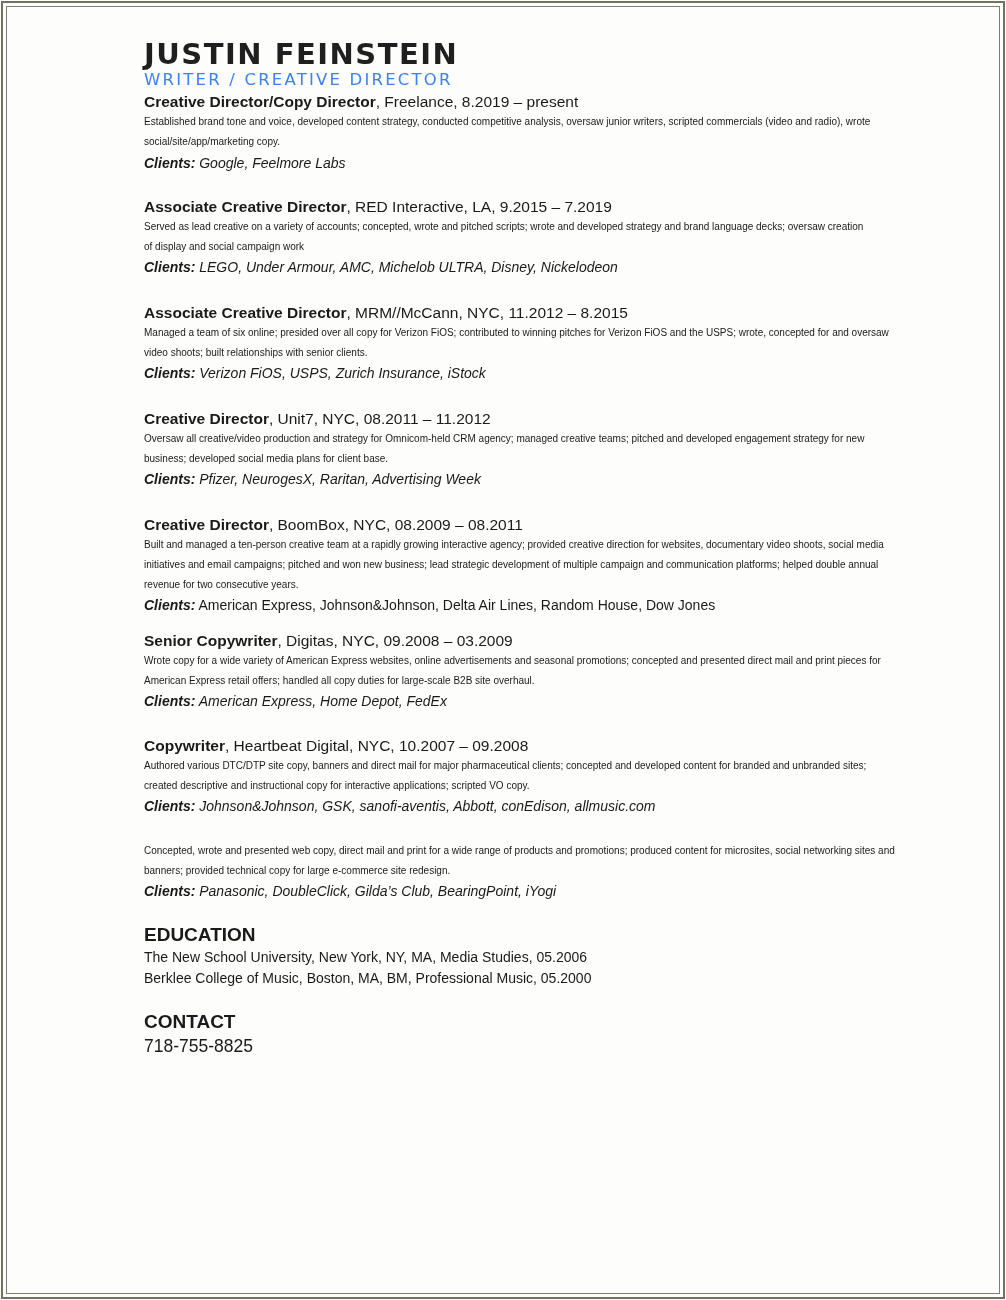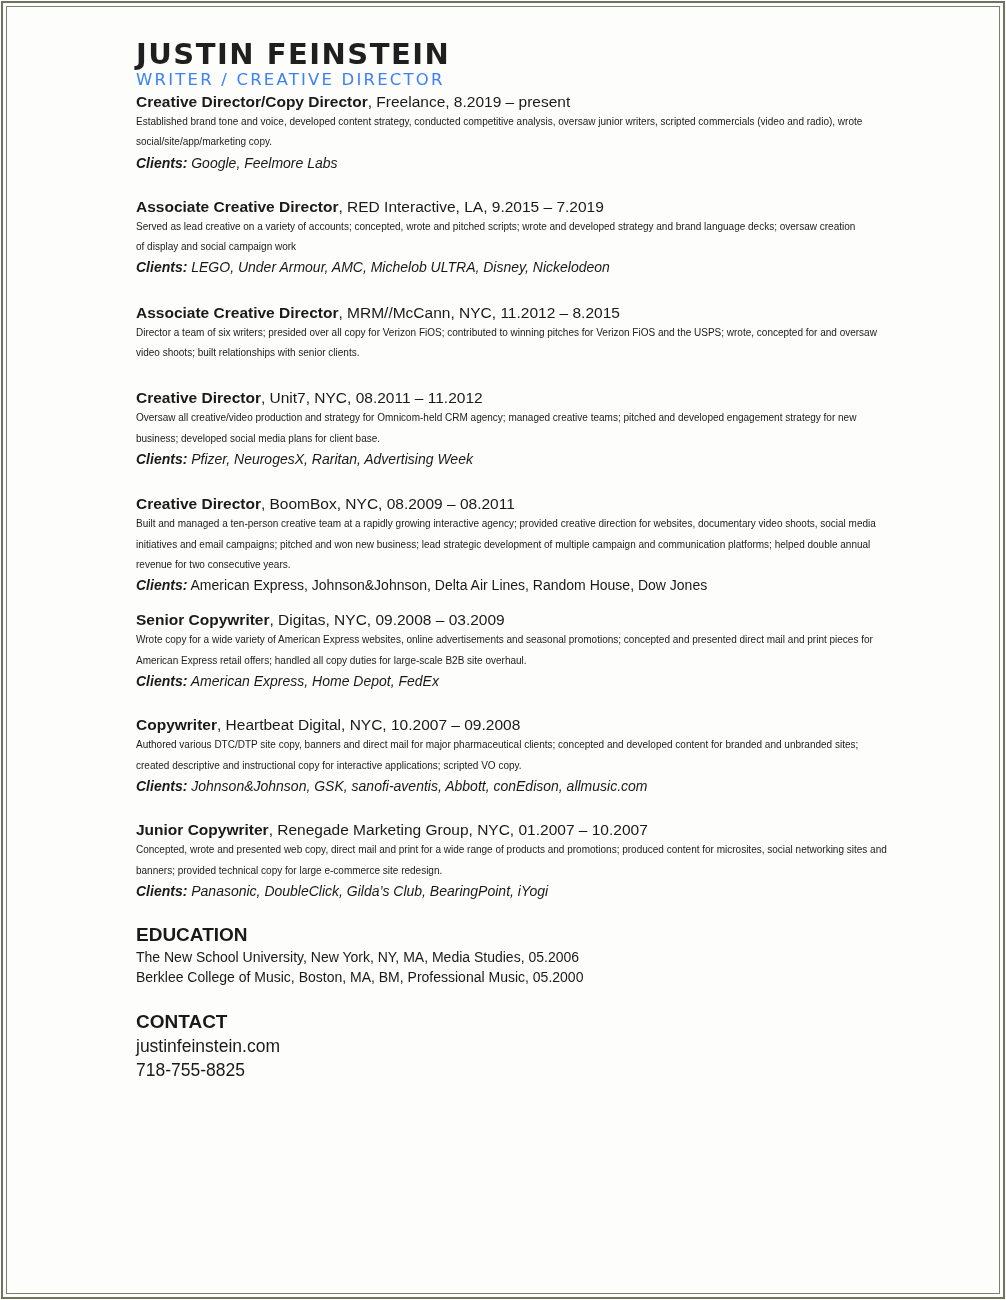--- a/index.html
+++ b/index.html
@@ -8,21 +8,21 @@
     font-family: "Liberation Sans", sans-serif; color: #1a1a1a;
   }
   .frame-outer {
     position: absolute; left: 1px; top: 1px; right: 1px; bottom: 1px;
     border: 2px solid #6f7462; box-sizing: border-box;
   }
   .frame-inner {
     position: absolute; left: 6px; top: 6px; right: 6px; bottom: 6px;
     border: 1px solid #7a7f6d; box-sizing: border-box;
   }
-  .page { position: absolute; left: 136px; top: 38px; width: 780px; }
+  .page { position: absolute; left: 144px; top: 38px; width: 780px; }
   .name {
     font-family: "DejaVu Sans", sans-serif; font-size: 29px; font-weight: bold;
     letter-spacing: 1.5px; line-height: 32px; color: #1f1f1f; margin: 0 0 0 0;
   }
   .subtitle {
     font-family: "DejaVu Sans", sans-serif; font-size: 16.5px; letter-spacing: 2.2px;
     line-height: 20px; color: #3b82f6; margin: 0;
   }
   .job { margin: 0; }
   .job-head { font-size: 15.5px; line-height: 20px; }
@@ -52,21 +52,22 @@
   </div>
 
   <div class="job" style="margin-top:24px;">
     <div class="job-head"><b>Associate Creative Director</b><span>, RED Interactive, LA, 9.2015 – 7.2019</span></div>
     <div class="job-desc" style="width:720px;">Served as lead creative on a variety of accounts; concepted, wrote and pitched scripts; wrote and developed strategy and brand language decks; oversaw creation of display and social campaign work</div>
     <div class="clients"><b>Clients:</b><span> LEGO, Under Armour, AMC, Michelob ULTRA, Disney, Nickelodeon</span></div>
   </div>
 
   <div class="job" style="margin-top:25px;">
     <div class="job-head"><b>Associate Creative Director</b><span>, MRM//McCann, NYC, 11.2012 – 8.2015</span></div>
-    <div class="job-desc" style="width:750px;">Director a team of six writers; presided over all copy for Verizon FiOS; contributed to winning pitches for Verizon FiOS and the USPS; wrote, concepted for and oversaw video shoots; built relationships with senior clients.</div>
+    <div class="job-desc" style="width:750px;">Managed a team of six online; presided over all copy for Verizon FiOS; contributed to winning pitches for Verizon FiOS and the USPS; wrote, concepted for and oversaw video shoots; built relationships with senior clients.</div>
+    <div class="clients"><b>Clients:</b><span> Verizon FiOS, USPS, Zurich Insurance, iStock</span></div>
   </div>
 
   <div class="job" style="margin-top:25px;">
     <div class="job-head"><b>Creative Director</b><span>, Unit7, NYC, 08.2011 – 11.2012</span></div>
     <div class="job-desc" style="width:730px;">Oversaw all creative/video production and strategy for Omnicom-held CRM agency; managed creative teams; pitched and developed engagement strategy for new business; developed social media plans for client base.</div>
     <div class="clients"><b>Clients:</b><span> Pfizer, NeurogesX, Raritan, Advertising Week</span></div>
   </div>
 
   <div class="job" style="margin-top:25px;">
     <div class="job-head"><b>Creative Director</b><span>, BoomBox, NYC, 08.2009 – 08.2011</span></div>
@@ -80,29 +81,27 @@
     <div class="clients"><b>Clients:</b><span> American Express, Home Depot, FedEx</span></div>
   </div>
 
   <div class="job" style="margin-top:24px;">
     <div class="job-head"><b>Copywriter</b><span>, Heartbeat Digital, NYC, 10.2007 – 09.2008</span></div>
     <div class="job-desc" style="width:730px;">Authored various DTC/DTP site copy, banners and direct mail for major pharmaceutical clients; concepted and developed content for branded and unbranded sites; created descriptive and instructional copy for interactive applications; scripted VO copy.</div>
     <div class="clients"><b>Clients:</b><span> Johnson&amp;Johnson, GSK, sanofi-aventis, Abbott, conEdison, allmusic.com</span></div>
   </div>
 
   <div class="job" style="margin-top:24px;">
-    <div class="job-head"><b>Junior Copywriter</b><span>, Renegade Marketing Group, NYC, 01.2007 – 10.2007</span></div>
     <div class="job-desc" style="width:765px;">Concepted, wrote and presented web copy, direct mail and print for a wide range of products and promotions; produced content for microsites, social networking sites and banners; provided technical copy for large e-commerce site redesign.</div>
     <div class="clients"><b>Clients:</b><span> Panasonic, DoubleClick, Gilda’s Club, BearingPoint, iYogi</span></div>
   </div>
 
   <div style="margin-top:22px;">
     <h2 class="section-title">EDUCATION</h2>
     <div class="edu-line">The New School University, New York, NY, MA, Media Studies, 05.2006</div>
     <div class="edu-line">Berklee College of Music, Boston, MA, BM, Professional Music, 05.2000</div>
   </div>
 
   <div style="margin-top:22px;">
     <h2 class="section-title">CONTACT</h2>
-    <div class="contact-line">justinfeinstein.com</div>
     <div class="contact-line">718-755-8825</div>
   </div>
 </div>
 
 </body></html>

